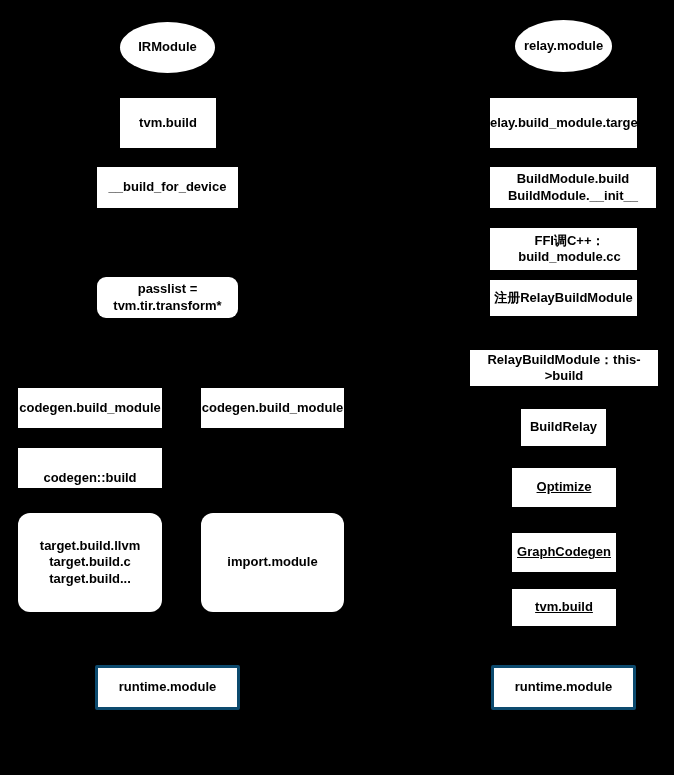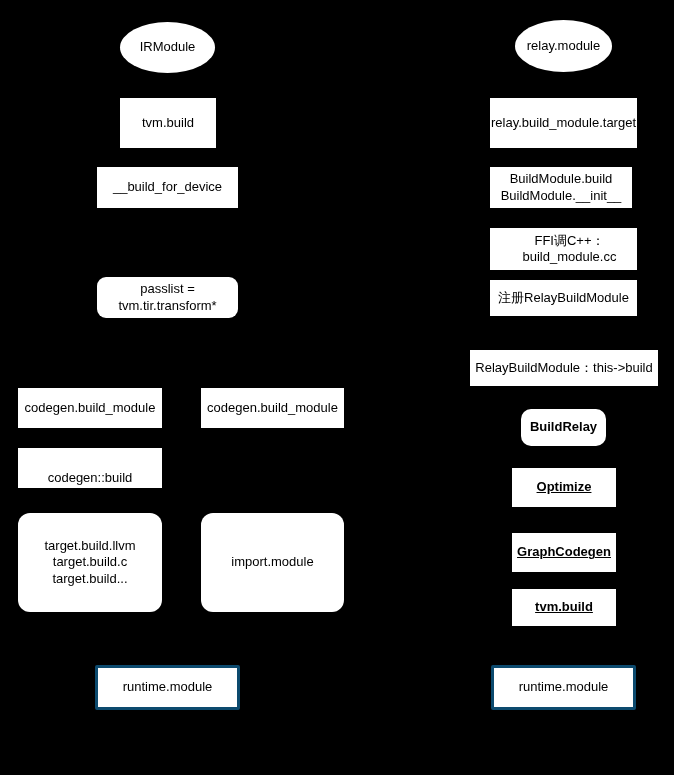--- a/index.html
+++ b/index.html
@@ -25,20 +25,21 @@
     border: 1px solid #000000;
     box-sizing: border-box;
     display: flex;
     align-items: center;
     justify-content: center;
     text-align: center;
     line-height: 1.25;
     font-size: 13px;
     white-space: pre-line;
     padding: 2px 4px;
+    font-weight: bold;
   }
   .node.ellipse {
     border-radius: 50%;
     border: none;
   }
   .node.rounded {
     border-radius: 12px;
     border: none;
   }
   .node.plain {
@@ -109,39 +110,39 @@
   </div>
 
   <div class="node ellipse" style="left:515px; top:20px; width:97px; height:52px;">
     <span class="label">relay.module</span>
   </div>
 
   <div class="node plain" style="left:490px; top:98px; width:147px; height:50px;">
     <span class="label">relay.build_module.target</span>
   </div>
 
-  <div class="node plain" style="left:490px; top:167px; width:142px; height:41px;">
+  <div class="node plain" style="left:490px; top:167px; width:166px; height:41px;">
     <span class="label">BuildModule.build
 BuildModule.__init__</span>
   </div>
 
   <div class="node plain" style="left:490px; top:228px; width:147px; height:42px;padding-left:16px;">
     <span class="label">FFI调C++：
 build_module.cc</span>
   </div>
 
   <div class="node plain" style="left:490px; top:280px; width:147px; height:36px;align-items:center;">
     <span class="label">注册RelayBuildModule</span>
   </div>
 
   <div class="node plain" style="left:470px; top:350px; width:188px; height:36px;">
     <span class="label">RelayBuildModule：this-&gt;build</span>
   </div>
 
-  <div class="node plain bold" style="left:521px; top:409px; width:85px; height:37px;border-radius:10px;">
+  <div class="node plain bold" style="left:521px; top:409px; width:85px; height:37px;">
     <span class="label">BuildRelay</span>
   </div>
 
   <div class="node plain bold underline" style="left:512px; top:468px; width:104px; height:39px;">
     <span class="label">Optimize</span>
   </div>
 
   <div class="node plain bold underline" style="left:512px; top:533px; width:104px; height:39px;">
     <span class="label">GraphCodegen</span>
   </div>

